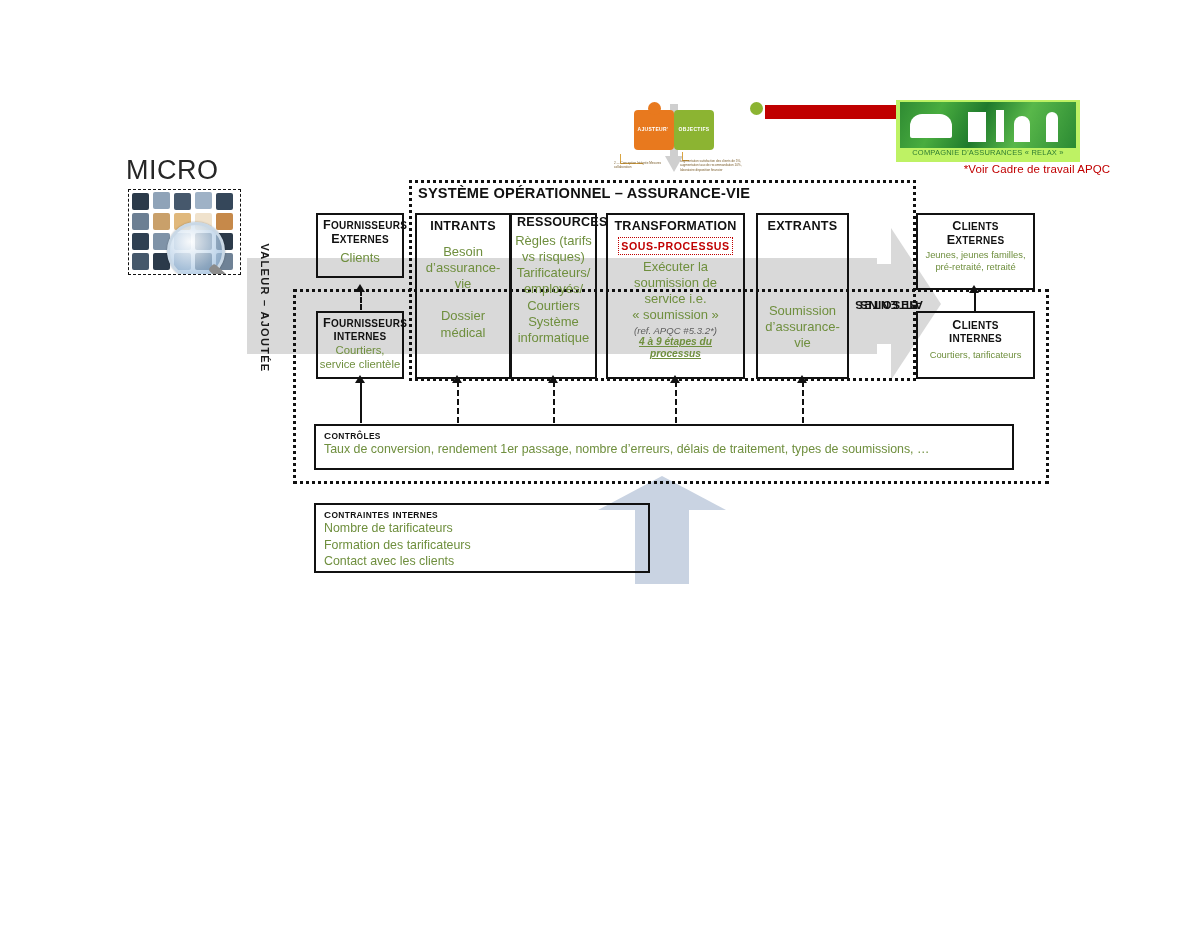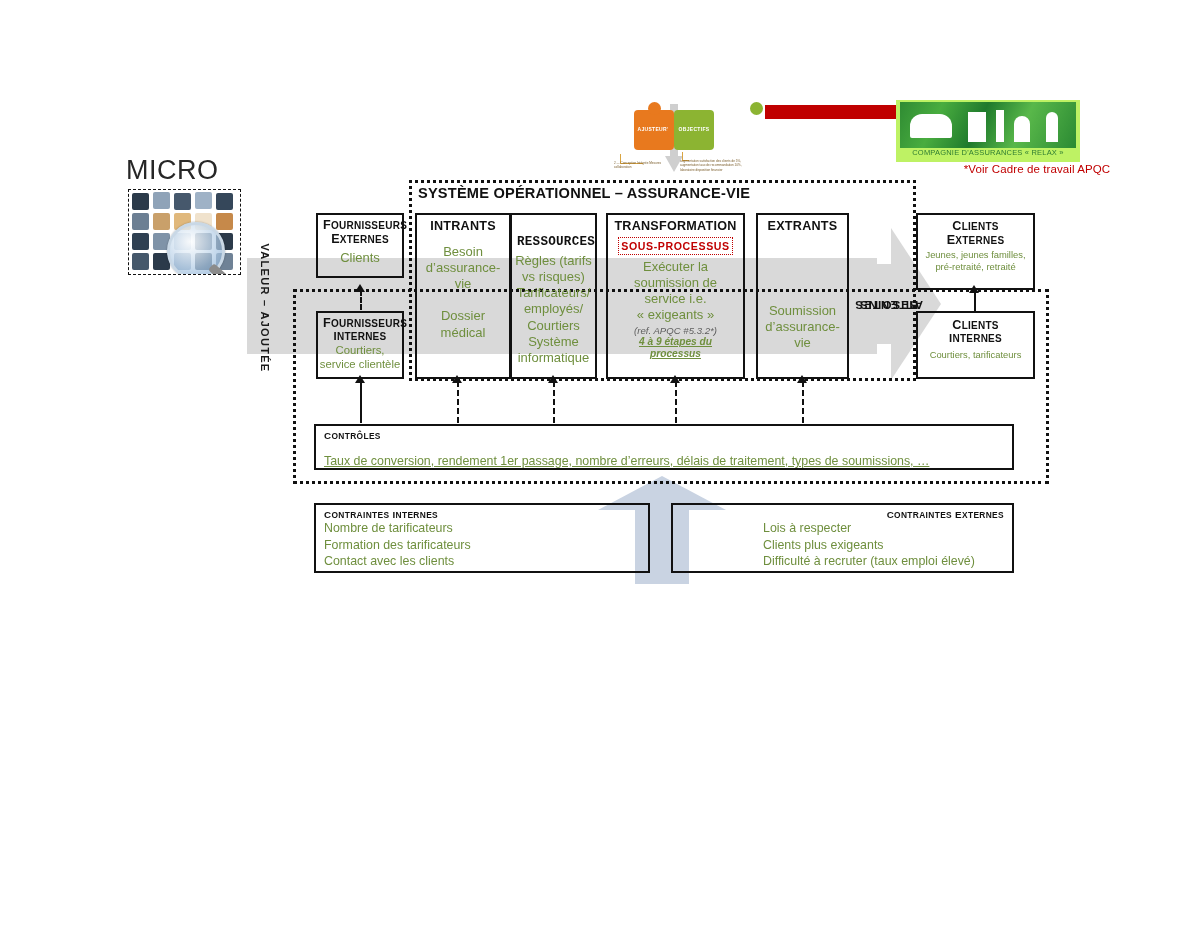--- a/index.html
+++ b/index.html
@@ -241,40 +241,40 @@
       <div>Besoin</div>
       <div>d’assurance-</div>
       <div>vie</div>
       <div style="height:16px;"></div>
       <div>Dossier</div>
       <div>médical</div>
     </div>
   </div>
 
   <div class="abs box" id="box-ressources">
-    <div class="pad hdr" style="padding-top:20px;font-family:Liberation Mono, monospace;">RESSOURCES</div>
+    <div class="pad hdr" style="padding-top:0;">RESSOURCES</div>
     <div class="body-green g13" style="margin-top:4px;">
       <div>Règles (tarifs</div>
       <div>vs risques)</div>
       <div>Tarificateurs/</div>
       <div>employés/</div>
       <div>Courtiers</div>
       <div>Système</div>
       <div>informatique</div>
     </div>
   </div>
 
   <div class="abs box" id="box-transform">
     <div class="pad hdr" style="padding-top:4px;">TRANSFORMATION</div>
     <div id="subproc">SOUS-PROCESSUS</div>
     <div class="body-green g13" style="margin-top:4px;">
       <div>Exécuter la</div>
       <div>soumission de</div>
       <div>service i.e.</div>
-      <div>« exigeants »</div>
+      <div>« soumission »</div>
     </div>
     <div class="ital" style="text-align:center;margin-top:1px;">(ref. APQC #5.3.2*)</div>
     <div class="ital-u" style="text-align:center;">4 à 9 étapes du</div>
     <div class="ital-u" style="text-align:center;">processus</div>
   </div>
 
   <div class="abs box" id="box-extrants">
     <div class="pad hdr" style="padding-top:4px;">EXTRANTS</div>
     <div class="body-green g13" style="margin-top:70px;">
       <div>Soumission</div>
@@ -298,35 +298,27 @@
     <div class="pad hdr" style="padding-top:5px;">
       <div><span>C</span><span class="sc">LIENTS</span></div>
       <div style="font-size:11.3px;"><span>I</span><span class="sc">NTERNES</span></div>
     </div>
     <div class="body-green g9" style="margin-top:4px;">Courtiers, tarificateurs</div>
   </div>
 
   <div class="abs box" id="box-controls">
     <div style="padding:4px 0 0 8px;">
       <div class="kicker"><span>C</span><span class="sc">ONTRÔLES</span></div>
-      <div class="ctext" style="margin-top:12px;text-decoration:underline;">Taux de conversion, rendement 1er passage, nombre d’erreurs, délais de traitement, types de soumissions, …</div>
+      <div class="ctext" style="margin-top:0;">Taux de conversion, rendement 1er passage, nombre d’erreurs, délais de traitement, types de soumissions, …</div>
     </div>
   </div>
 
   <div class="abs box" id="box-ci">
     <div style="padding:4px 0 0 8px;">
       <div class="kicker"><span>C</span><span class="sc">ONTRAINTES</span> <span>I</span><span class="sc">NTERNES</span></div>
       <div class="ctext">Nombre de tarificateurs</div>
       <div class="ctext">Formation des tarificateurs</div>
       <div class="ctext">Contact avec les clients</div>
     </div>
   </div>
 
-  <div class="abs box" id="box-ce">
-    <div style="padding:4px 8px 0 0;">
-      <div class="kicker" style="text-align:right;"><span>C</span><span class="sc">ONTRAINTES</span> <span>E</span><span class="sc">XTERNES</span></div>
-      <div class="ctext" style="padding-left:90px;">Lois à respecter</div>
-      <div class="ctext" style="padding-left:90px;">Clients plus exigeants</div>
-      <div class="ctext" style="padding-left:90px;">Difficulté à recruter (taux emploi élevé)</div>
-    </div>
-  </div>
 
 </div>
 
 </body></html>

